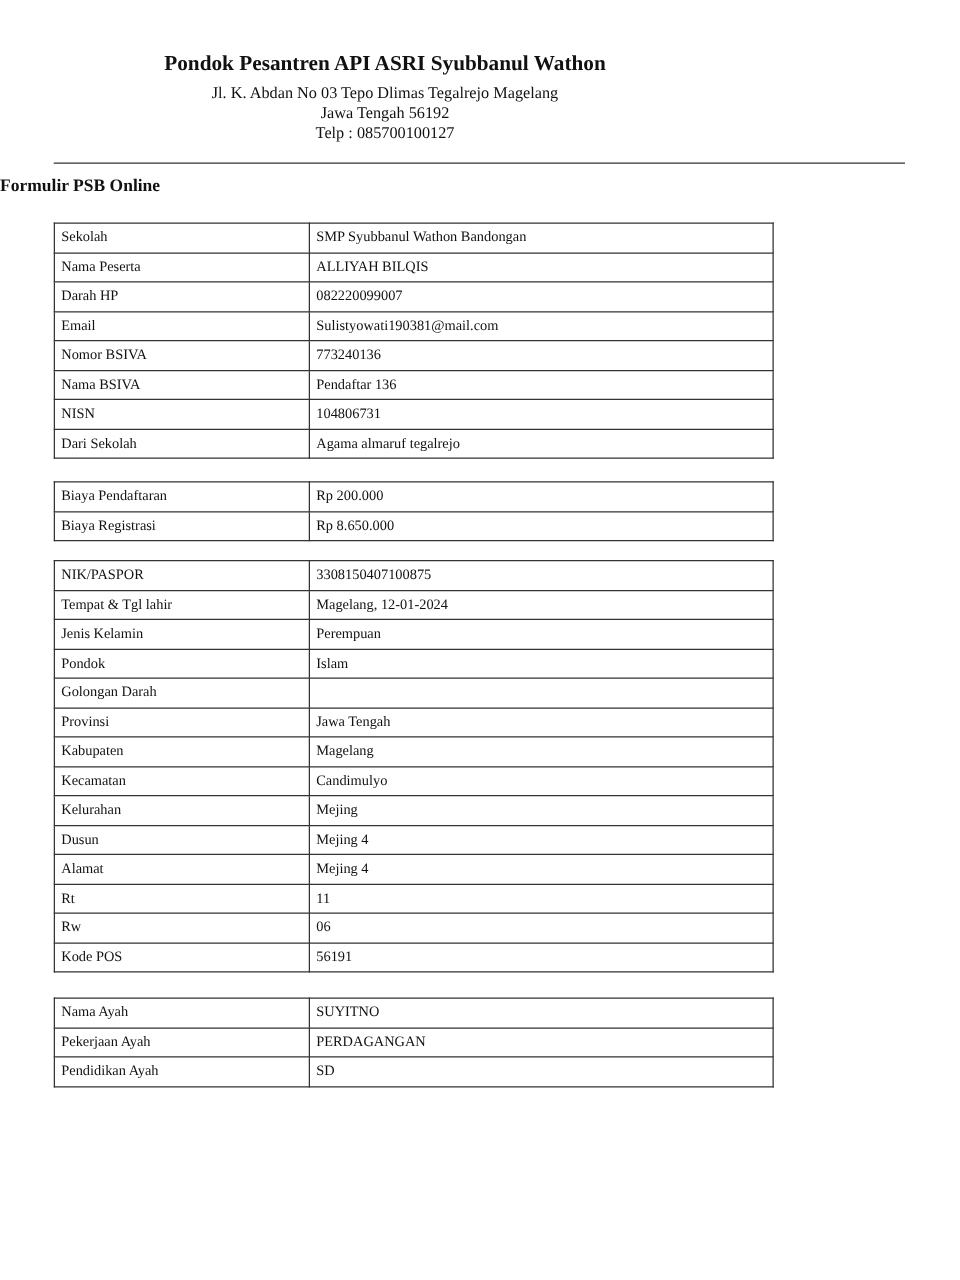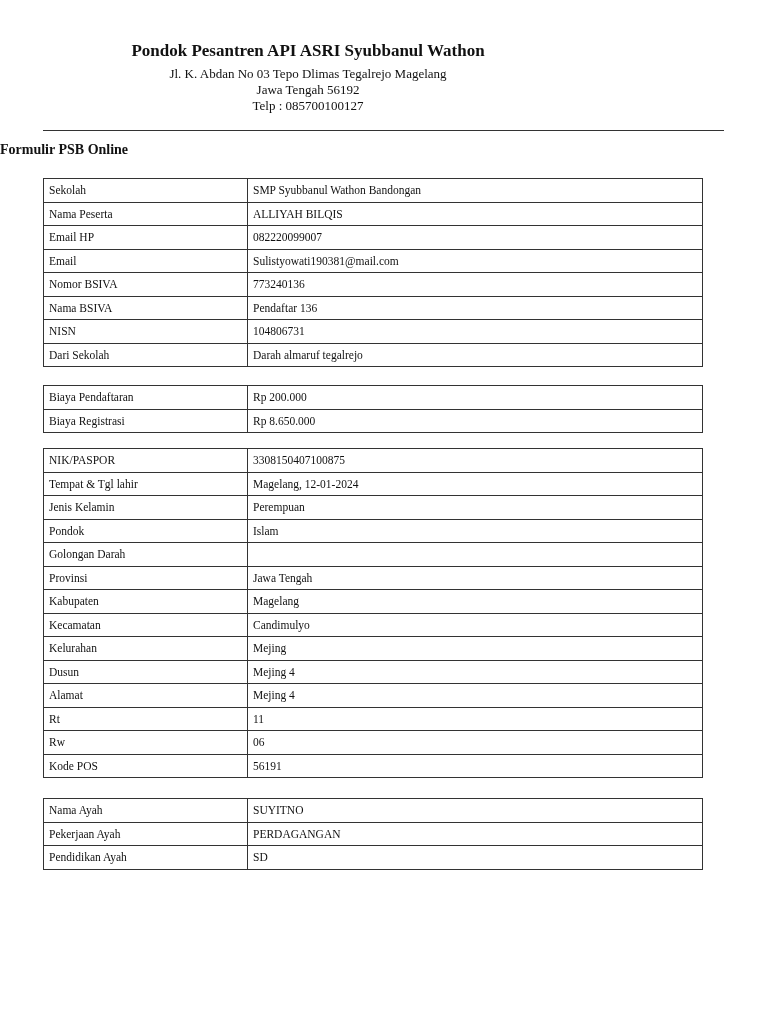--- a/index.html
+++ b/index.html
@@ -45,21 +45,21 @@
       left: 0;
       top: 141px;
       width: 768px;
       font-size: 14px;
       font-weight: bold;
       line-height: 18px;
     }
     table.datatable {
       position: absolute;
       left: 43px;
-      width: 660px;
+      width: 576px;
       border-collapse: collapse;
       font-size: 11.5px;
     }
     table.datatable td {
       border: 1.3px solid #333;
       height: 22.5px;
       padding: 0 0 0 5px;
       vertical-align: middle;
       line-height: 14px;
     }
@@ -85,42 +85,42 @@
     <tbody>
       <tr>
         <td class="label">Sekolah</td>
         <td class="value">SMP Syubbanul Wathon Bandongan</td>
       </tr>
       <tr>
         <td class="label">Nama Peserta</td>
         <td class="value">ALLIYAH BILQIS</td>
       </tr>
       <tr>
-        <td class="label">Email HP</td>
+        <td class="label">Darah HP</td>
         <td class="value">082220099007</td>
       </tr>
       <tr>
         <td class="label">Email</td>
         <td class="value">Sulistyowati190381@mail.com</td>
       </tr>
       <tr>
         <td class="label">Nomor BSIVA</td>
         <td class="value">773240136</td>
       </tr>
       <tr>
         <td class="label">Nama BSIVA</td>
         <td class="value">Pendaftar 136</td>
       </tr>
       <tr>
         <td class="label">NISN</td>
         <td class="value">104806731</td>
       </tr>
       <tr>
         <td class="label">Dari Sekolah</td>
-        <td class="value">Darah almaruf tegalrejo</td>
+        <td class="value">Agama almaruf tegalrejo</td>
       </tr>
     </tbody>
   </table>
 <table class="datatable" style="top:385px;">
     <tbody>
       <tr>
         <td class="label">Biaya Pendaftaran</td>
         <td class="value">Rp 200.000</td>
       </tr>
       <tr>

